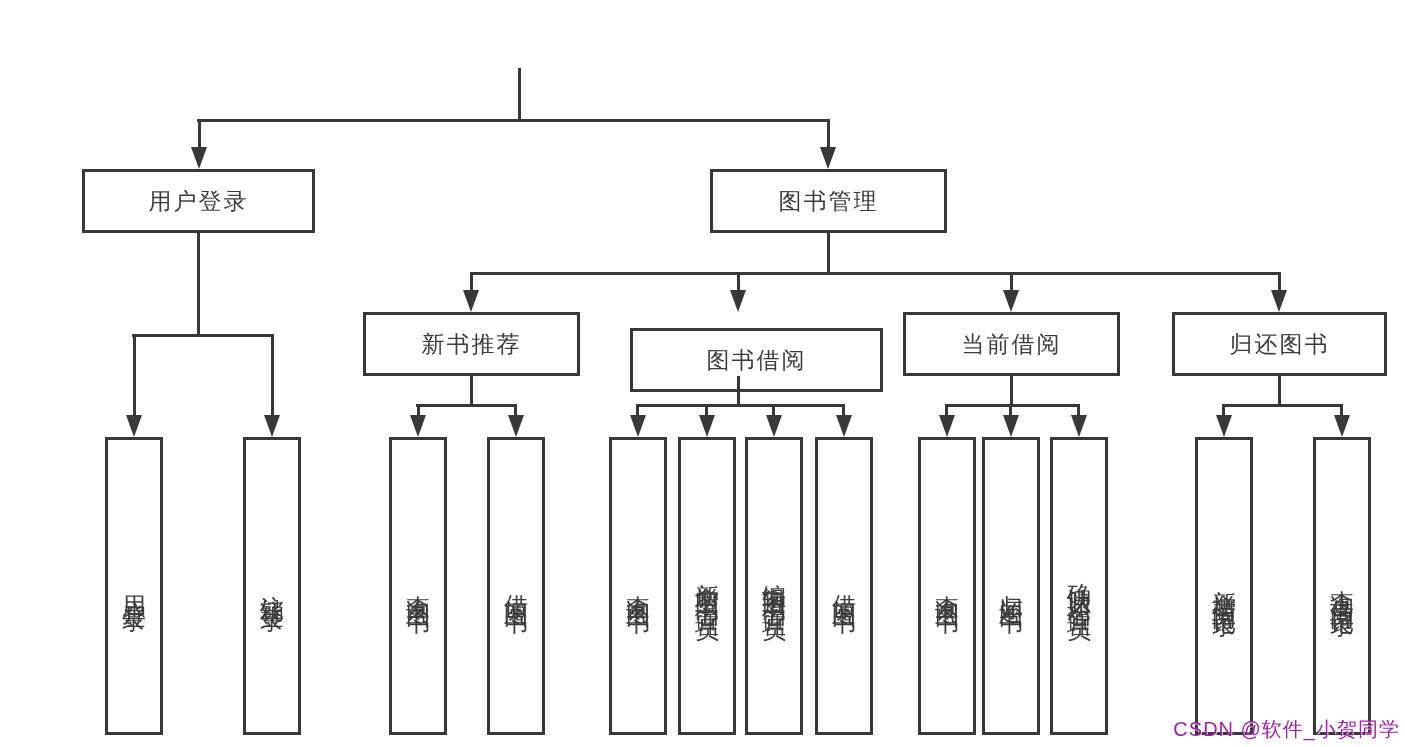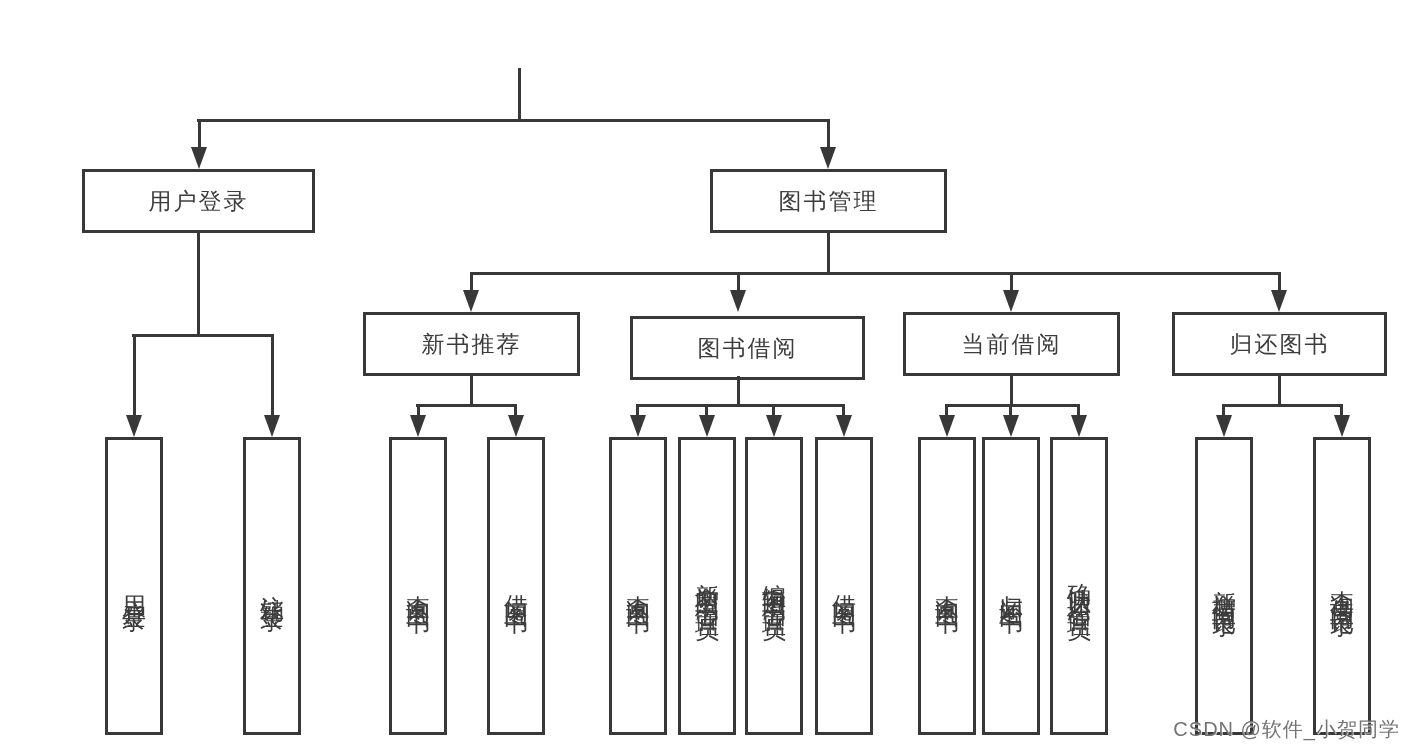--- a/index.html
+++ b/index.html
@@ -42,21 +42,21 @@
     width: 0; height: 0;
     border-left: 8px solid transparent;
     border-right: 8px solid transparent;
     border-top: 22px solid #383838;
   }
   .watermark {
     position: absolute;
     right: 5px;
     top: 716px;
     font-size: 20px;
-    color: #737373;
+    color: #a21caf;
     letter-spacing: 1px;
     z-index: 10;
     text-shadow: 1px 1px 0 rgba(255,255,255,0.7);
     white-space: nowrap;
   }
 </style>
 </head>
 <body>
 
 <div id="stage">
@@ -90,21 +90,21 @@
   <div class="vline" style="left:1010px; top:272px; height:20px;"></div>
   <div class="vline" style="left:1278px; top:272px; height:20px;"></div>
   <div class="arrow" style="left:463px; top:290px;"></div>
   <div class="arrow" style="left:730px; top:290px;"></div>
   <div class="arrow" style="left:1003px; top:290px;"></div>
   <div class="arrow" style="left:1271px; top:290px;"></div>
 
   <div class="box l3-box" style="left:363px; top:312px; width:217px; height:64px;">
     <span class="lbl">新书推荐</span>
   </div>
-  <div class="box l3-box" style="left:630px; top:316px; width:235px; height:64px;">
+  <div class="box l3-box" style="left:630px; top:328px; width:253px; height:64px;">
     <span class="lbl">图书借阅</span>
   </div>
   <div class="box l3-box" style="left:903px; top:312px; width:217px; height:64px;">
     <span class="lbl">当前借阅</span>
   </div>
   <div class="box l3-box" style="left:1172px; top:312px; width:215px; height:64px;">
     <span class="lbl">归还图书</span>
   </div>
 
   <div class="vline" style="left:470px; top:376px; height:30px;"></div>

